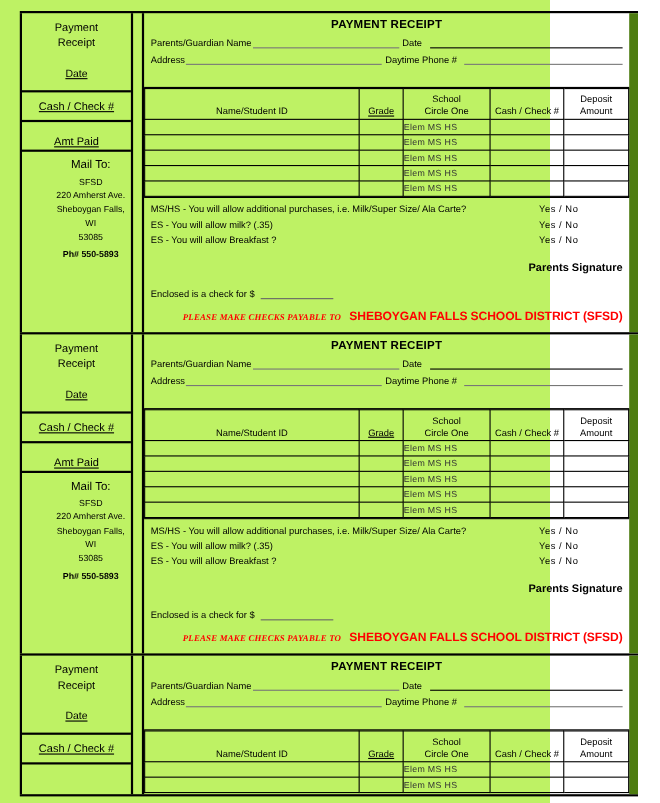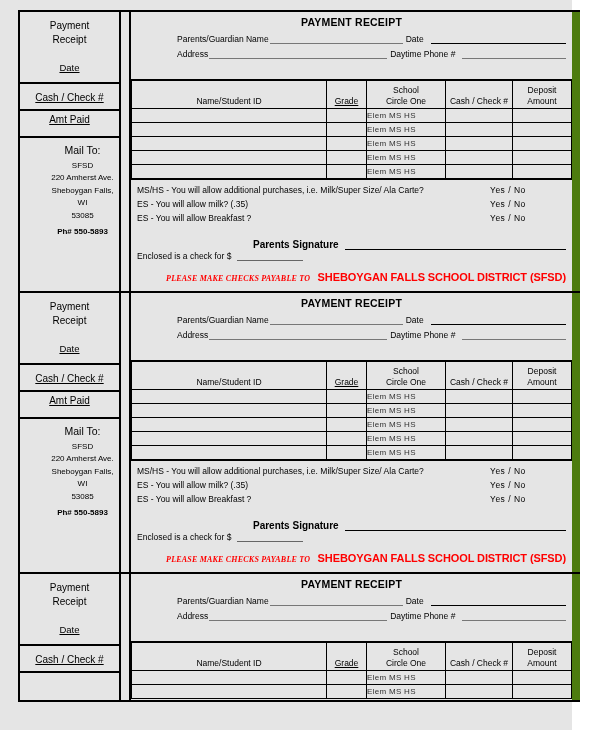--- a/index.html
+++ b/index.html
@@ -10,23 +10,23 @@
   body {
     width: 600px;
     height: 730px;
     overflow: hidden;
     font-family: "Liberation Sans", sans-serif;
     color: #000000;
   }
 
   .page {
     position: relative;
-    width: 572px;
+    width: 500px;
     height: 730px;
-    background: #e5e5e5;
+    background: #bef264;
     box-sizing: border-box;
   }
 
   .sheet {
     position: absolute;
     left: 18px;
     top: 10px;
     width: 562px;
   }
 
@@ -59,21 +59,21 @@
     display: flex;
     flex-direction: column;
     justify-content: flex-start;
   }
   .stub-cell.bb { border-bottom: 2px solid #000; }
   .stub-title { height: 72px; justify-content: flex-start; padding-top: 7px; }
   .stub-title .ttl { font-size: 10px; line-height: 14px; }
   .stub-title .dt  { margin-top: 14px; }
   .u { text-decoration: underline; }
   .stub-cc { height: 27px; justify-content: center; font-size: 10px; }
-  .stub-amt { height: 27px; justify-content: flex-start; font-size: 10px; }
+  .stub-amt { height: 27px; justify-content: flex-end; font-size: 10px; }
   .stub-mail {
     flex: 1 1 auto;
     justify-content: flex-start;
     padding-top: 6px;
     font-size: 8px;
     line-height: 12.5px;
     padding-left: 28px;
   }
   .stub-mail .mailto { font-size: 10.5px; margin-bottom: 3px; }
   .stub-mail .ph { margin-top: 4px; font-weight: bold; }
@@ -108,21 +108,21 @@
     margin-bottom: 5px;
   }
   .fldrow {
     display: flex;
     align-items: flex-end;
     font-size: 8.5px;
     line-height: 12px;
     margin-bottom: 3px;
     white-space: nowrap;
   }
-  .fldrow .lbl { flex: 0 0 auto; margin-left: 40px; }
+  .fldrow .lbl { flex: 0 0 auto; }
   .rule {
     flex: 1 1 auto;
     border-bottom: 1px solid #555;
     height: 9px;
     margin: 0 0 1px 1px;
   }
   .rule.dark { border-bottom: 1.3px solid #000; }
   .rule.light { border-bottom: 1px solid #777; }
   .w-name { flex: 0 0 133px; }
   .w-addr { flex: 0 0 178px; }
@@ -178,20 +178,21 @@
   }
   .qtext { flex: 0 0 auto; }
   .qspacer { flex: 1 1 auto; }
   .qyn { flex: 0 0 76px; letter-spacing: .5px; }
 
   .sigrow {
     display: flex;
     align-items: flex-end;
     margin-top: 13px;
     padding-left: 40px;
+    flex-direction: column;
   }
   .sigrow .siglbl {
     font-size: 10px;
     font-weight: bold;
     flex: 0 0 auto;
     padding-left: 76px;
   }
   .sigrow .sigline {
     flex: 1 1 auto;
     border-bottom: 1.2px solid #000;

